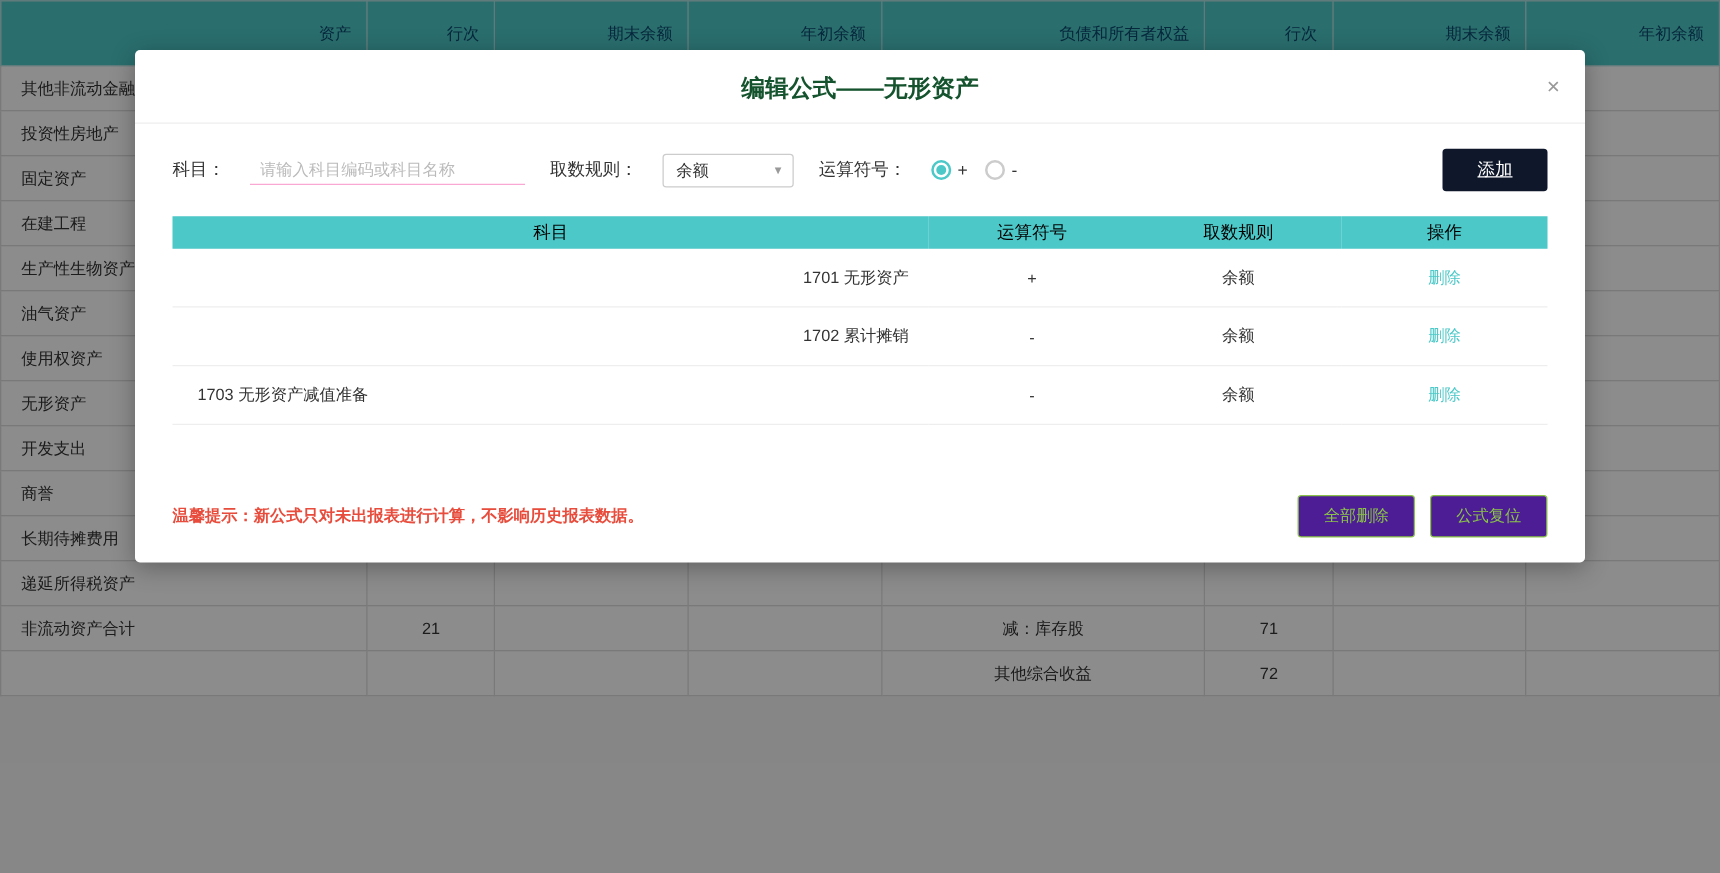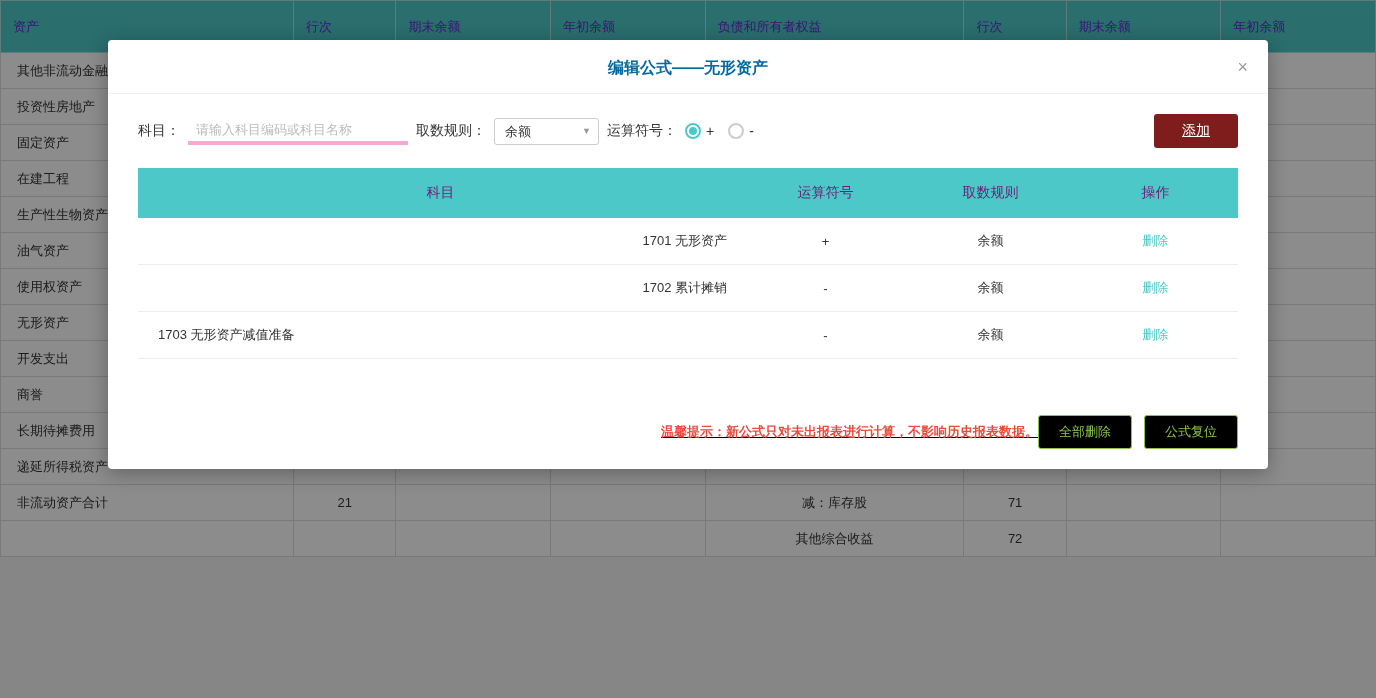--- a/index.html
+++ b/index.html
@@ -23,23 +23,23 @@
     }
 
     .bg-table {
       width: 100%;
       border-collapse: collapse;
       font-size: 13px;
     }
 
     .bg-table th {
       background: #4dc8c8;
-      color: #6d28d9;
+      color: #0c4a6e;
       padding: 8px 12px;
-      text-align: left;
+      text-align: right;
       border: 1px solid #b0e0e0;
       font-weight: normal;
       height: 52px;
     }
 
     .bg-table td {
       padding: 7px 12px;
       border: 1px solid #ddd;
       text-align: center;
       background: #fff;
@@ -76,22 +76,22 @@
     .modal-header {
       display: flex;
       align-items: center;
       justify-content: center;
       padding: 18px 24px 14px;
       position: relative;
       border-bottom: 1px solid #eee;
     }
 
     .modal-title {
-      font-size: 16px;
-      color: #0369a1;
+      font-size: 19px;
+      color: #14532d;
       font-weight: bold;
     }
 
     .modal-close {
       position: absolute;
       right: 20px;
       top: 50%;
       transform: translateY(-50%);
       cursor: pointer;
       font-size: 18px;
@@ -102,33 +102,33 @@
     }
 
     .modal-body {
       padding: 20px 30px;
     }
 
     
     .form-row {
       display: flex;
       align-items: center;
-      gap: 8px;
+      gap: 20px;
       margin-bottom: 20px;
     }
 
     .form-label {
       color: #333;
       font-size: 14px;
       white-space: nowrap;
     }
 
     .form-input {
       border: none;
-      border-bottom: 4px solid #f9a8d4;
+      border-bottom: 1px solid #f9a8d4;
       outline: none;
       padding: 4px 8px;
       font-size: 13px;
       color: #be185d;
       width: 220px;
       background: transparent;
     }
 
     .form-input::placeholder { color: #bbb; }
 
@@ -198,42 +198,42 @@
     .radio-circle.unchecked {
       border-color: #ccc;
     }
 
     .radio-label {
       font-size: 14px;
       color: #333;
     }
 
     .btn-add {
-      background: #7f1d1d;
+      background: #0f172a;
       color: #fff;
       border: none;
       border-radius: 3px;
       padding: 8px 28px;
       font-size: 14px;
       cursor: pointer;
       margin-left: auto;
       text-decoration: underline;
     }
 
     
     .data-table {
       width: 100%;
       border-collapse: collapse;
       margin-bottom: 20px;
     }
 
     .data-table thead tr th {
       background: #4dc8c8;
-      color: #701a75;
-      padding: 16px 16px;
+      color: #000000;
+      padding: 4px 16px;
       text-align: center;
       font-weight: normal;
       font-size: 14px;
       border: none;
     }
 
     .data-table tbody tr td {
       padding: 14px 16px;
       text-align: center;
       border-bottom: 1px solid #eee;
@@ -254,43 +254,42 @@
       color: #4dc8c8;
       cursor: pointer;
       text-decoration: none;
       font-size: 13px;
     }
 
     
     .modal-footer {
       display: flex;
       align-items: center;
-      justify-content: flex-end;
+      justify-content: space-between;
       padding: 16px 30px 20px;
       border-top: none;
-      text-decoration: underline;
     }
 
     .footer-tip {
       color: #666;
       font-size: 13px;
     }
 
     .footer-tip span {
       color: #e74c3c;
       font-weight: bold;
     }
 
     .footer-buttons {
       display: flex;
       gap: 12px;
     }
 
     .btn-outline {
-      background: #000000;
+      background: #4c1d95;
       border: 1px solid #8bc34a;
       color: #8bc34a;
       border-radius: 3px;
       padding: 7px 20px;
       font-size: 13px;
       cursor: pointer;
     }
 
     
     .col-subject { width: 55%; }

